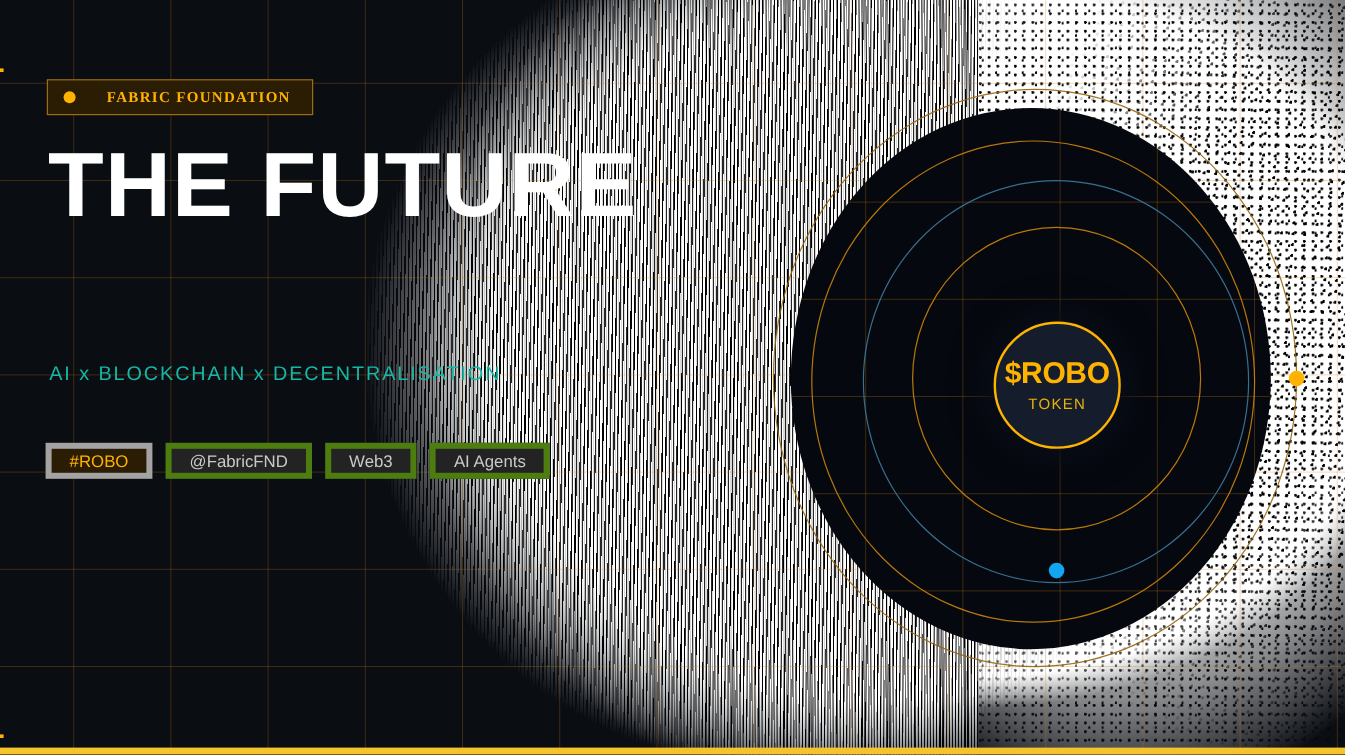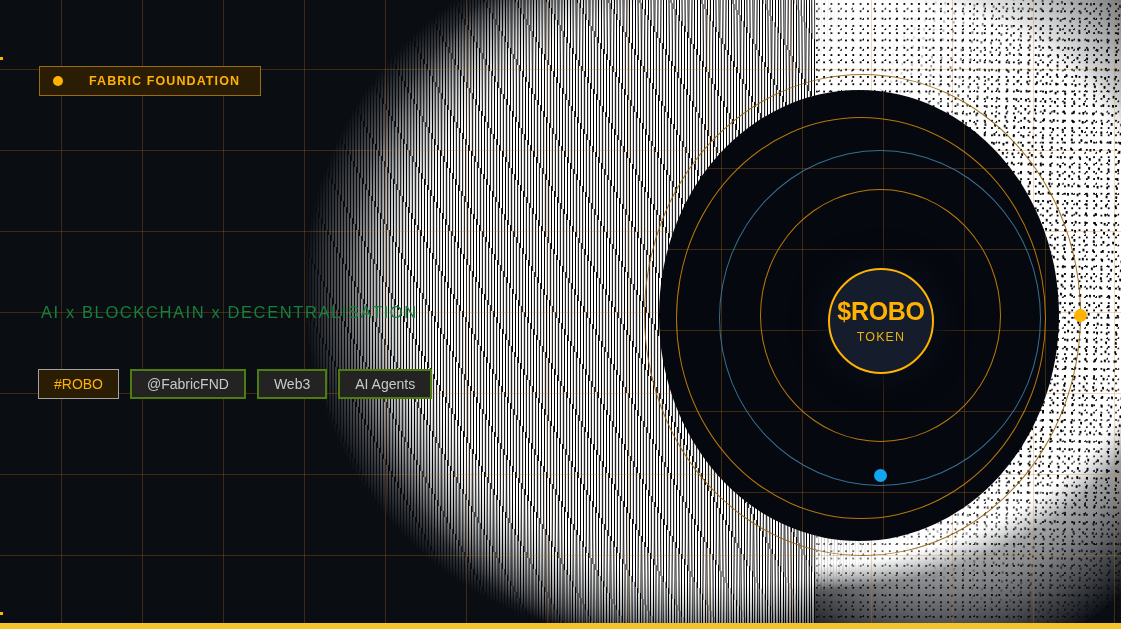--- a/index.html
+++ b/index.html
@@ -177,21 +177,21 @@
 
   
   .content { position:absolute; left:0; top:0; z-index:8; }
 
   .eyebrow-badge {
     position:absolute;
     left:39px; top:66px;
     width:222px; height:30px;
     background:#2b1d04;
     border:1px solid #9a6d10;
-    display:flex; align-items:center;
+    display:flex; align-items:center;font-family:Liberation Serif, serif;
   }
   .eyebrow-dot {
     width:10px; height:10px; border-radius:50%;
     background:#ffb300;
     margin-left:13px;
   }
   .eyebrow-text {
     margin-left:26px;
     font-size:12.5px; font-weight:bold;
     color:#ffb300; letter-spacing:1.1px;
@@ -207,43 +207,43 @@
   }
   .hl-line { display:block; }
   .hl-white { color:#ffffff; }
   .hl-orange { color:#ffa800; letter-spacing:-1px; }
   .hl-line2 { margin-top:10px; }
 
   .subtitle {
     position:absolute;
     left:41px; top:303px;
     font-size:16.5px;
-    color:#15803d;
+    color:#14b8a6;
     letter-spacing:1.6px;
     white-space:nowrap;
   }
 
   .tag-row {
     position:absolute;
     left:38px; top:369px;
     display:flex; gap:11px;
   }
   .tag {
     height:30px;
     display:flex; align-items:center;
     padding:0 15px;
     font-size:14px;
-    border:2px solid #4d7c0f;
+    border:5px solid #4d7c0f;
     background:#232323;
     color:#c9c9c9;
     white-space:nowrap;
   }
   .tag-accent {
     background:#2b1d04;
-    border:1px solid #a3a3a3;
+    border:5px solid #a3a3a3;
     color:#ffb300;
   }
 
   
   .bottom-bar {
     position:absolute;
     left:0; bottom:0;
     width:1121px; height:6px;
     background:#f5c32c;
     z-index:9;
@@ -287,20 +287,21 @@
   </div>
 
   <div class="content">
 
     <div class="eyebrow-badge">
       <span class="eyebrow-dot"></span>
       <span class="eyebrow-text">FABRIC FOUNDATION</span>
     </div>
 
     <h1 class="headline">
+      <span class="hl-line hl-white">THE FUTURE</span>
     </h1>
 
     <div class="subtitle">AI  x  BLOCKCHAIN  x  DECENTRALISATION</div>
 
     <div class="tag-row">
       <div class="tag tag-accent">#ROBO</div>
       <div class="tag">@FabricFND</div>
       <div class="tag">Web3</div>
       <div class="tag">AI Agents</div>
     </div>

